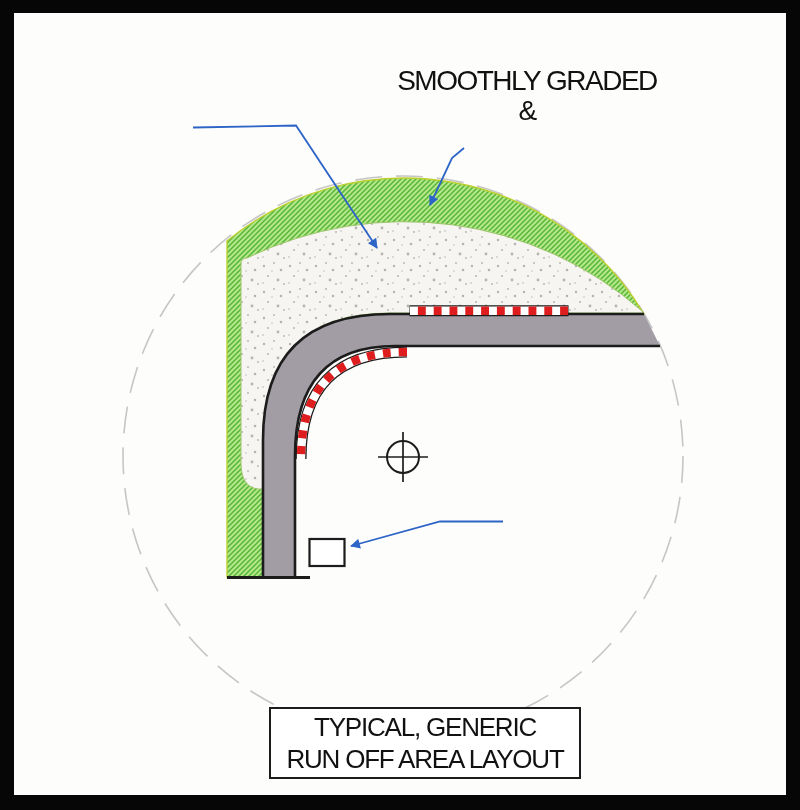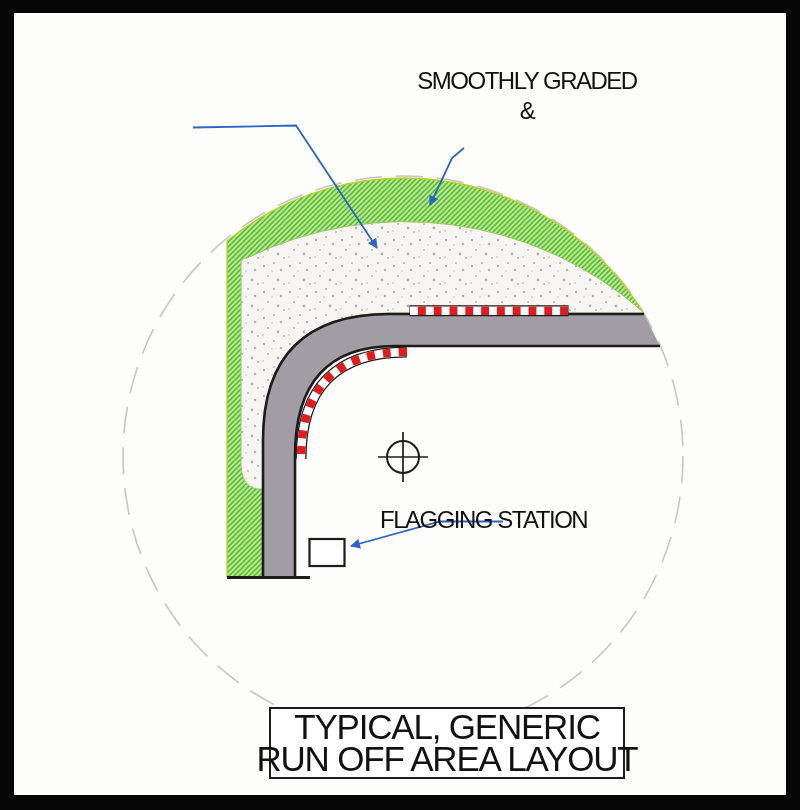--- a/index.html
+++ b/index.html
@@ -34,35 +34,35 @@
   .center-mark-stroke { fill: none; stroke: var(--edge-black, #1c1c1c); stroke-width: 2; }
   .center-mark-line   { stroke: var(--edge-black, #1c1c1c); stroke-width: 1.7; }
   .flag-box   { fill: #ffffff; stroke: var(--edge-black, #1c1c1c); stroke-width: 2.2; }
   .leader     { fill: none; stroke: var(--leader-blue, #2c64c8); stroke-width: 1.8; }
   .arrowhead  { fill: var(--leader-blue, #2c64c8); }
 
   
   .label {
     position: absolute;
     color: var(--text-black, #111);
-    font-size: 24px;
+    font-size: 28px;
     letter-spacing: -1.5px;
     line-height: 30px;
     white-space: nowrap;
   }
   #label-paved    { left: 62px;  top: 99px; }
   #label-graded   { left: 357px; top: 53px; width: 312px; text-align: center; }
   #label-flagging { left: 366px; top: 492px; }
   #title-box {
-    position: absolute; left: 255px; top: 694px; width: 356px; height: 72px;
+    position: absolute; left: 255px; top: 694px; width: 312px; height: 72px;
     background: #ffffff;
     border: 2px solid var(--edge-black, #1c1c1c);
     display: flex; flex-direction: column; align-items: center; justify-content: center;
     color: var(--text-black, #111);
-    font-size: 35px; line-height: 32px; letter-spacing: -1.2px;
+    font-size: 26px; line-height: 32px; letter-spacing: -1.2px;
     text-align: center; white-space: nowrap;
     box-sizing: border-box;
   }
 </style>
 </head>
 <body>
 
 <div id="stage">
   <div id="paper">
 
@@ -124,21 +124,20 @@
       <path class="leader" marker-end="url(#arrow)" d="M 464,148 L 452,158 L 430,205"></path>
       <path class="leader" marker-end="url(#arrow)" d="M 503,521.5 L 440,521.5 L 351,546"></path>
     </svg>
 
 
     <div class="label" id="label-graded">
       <div>SMOOTHLY GRADED</div>
       <div>&amp;</div>
     </div>
 
-    <div class="label" id="label-flagging">FLAGGING STATION</div>
 
     <div id="title-box">
       <div>TYPICAL, GENERIC</div>
       <div>RUN OFF AREA LAYOUT</div>
     </div>
 
   </div>
 </div>
 
 </body></html>

